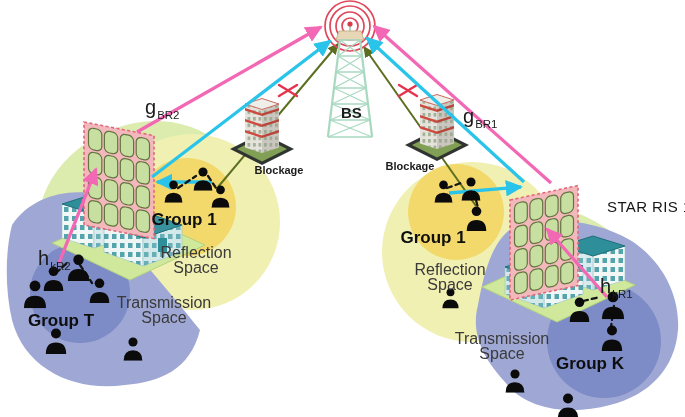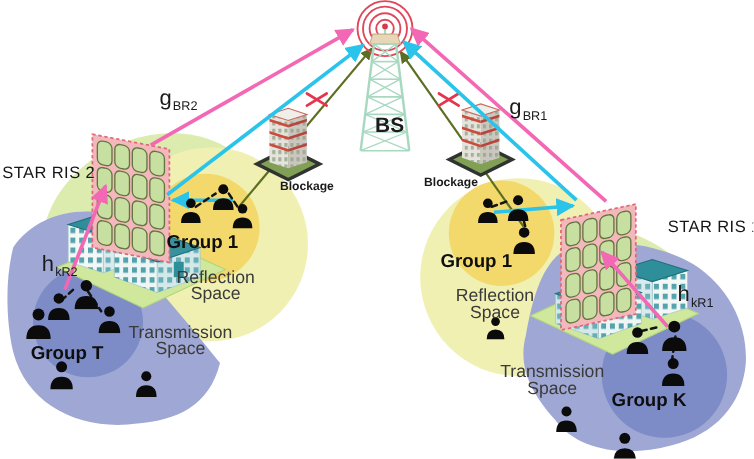--- a/index.html
+++ b/index.html
@@ -1,25 +1,25 @@
 <!DOCTYPE html>
 <html><head>
 <meta charset="utf-8">
 <style>
   html,body{margin:0;padding:0;background:#ffffff;}
   #stage{position:relative;width:685px;height:417px;background:#fff;overflow:hidden;
          font-family:"Liberation Sans",sans-serif;}
   #stage svg{position:absolute;left:0;top:0;}
   .lbl{position:absolute;color:#1b1b1b;white-space:nowrap;}
   .ris-lbl{font-size:15px;letter-spacing:.4px;color:#161616;}
-  .bs-lbl{font-weight:bold;font-size:19px;}
+  .bs-lbl{font-weight:bold;font-size:15px;}
   .blockage-lbl{font-weight:bold;font-size:11px;transform:translateX(-50%);}
   .group-lbl{font-weight:bold;font-size:17px;color:#0e0e0e;transform:translateX(-50%);}
   .space-lbl{font-size:16px;line-height:15px;color:#3a3a3a;text-align:center;transform:translateX(-50%);}
-  .ch-lbl{font-size:20px;color:#1b1b1b;}
+  .ch-lbl{font-size:20px;color:#1b1b1b;margin-top:18px;}
   .ch-lbl .sub{font-size:11.5px;position:relative;top:5px;left:1px;}
 </style>
 </head>
 <body>
 
 <div id="stage">
 
 <svg width="685" height="417" viewBox="0 0 685 417">
   <defs>
     <symbol id="person" viewBox="0 0 24 26">
@@ -222,36 +222,35 @@
         <use href="#person" x="122" y="337" width="22" height="23.826"></use>
         <use href="#person" x="568" y="297" width="23" height="24.909"></use>
         <use href="#person" x="600" y="291" width="26" height="28.157999999999998"></use>
         <use href="#person" x="600" y="325" width="24" height="25.991999999999997"></use>
         <use href="#person" x="504" y="369" width="22" height="23.826"></use>
         <use href="#person" x="556" y="393" width="24" height="25.991999999999997"></use>
         <use href="#person" x="441" y="288" width="19" height="20.576999999999998"></use>
       </g>
 </svg>
 
-<div class="lbl ris-lbl" style="left:2px;top:149px">STAR RIS 2</div>
 <div class="lbl ris-lbl" style="left:607px;top:198px">STAR RIS 1</div>
 <div class="lbl bs-lbl" style="left:341px;top:104px">BS</div>
 <div class="lbl blockage-lbl" style="left:279px;top:164px">Blockage</div>
 <div class="lbl blockage-lbl" style="left:410px;top:160px">Blockage</div>
 
 <div class="lbl ch-lbl" style="left:145px;top:78px">
   <span>g</span><span class="sub">BR2</span>
 </div>
 <div class="lbl ch-lbl" style="left:463px;top:87px">
   <span>g</span><span class="sub">BR1</span>
 </div>
 <div class="lbl ch-lbl" style="left:38px;top:229px">
   <span>h</span><span class="sub">kR2</span>
 </div>
-<div class="lbl ch-lbl" style="left:616px;top:257px">
+<div class="lbl ch-lbl" style="left:600px;top:257px">
   <span>h</span><span class="sub">kR1</span>
 </div>
 
 <div class="lbl group-lbl" style="left:184px;top:210px">Group 1</div>
 <div class="lbl group-lbl" style="left:433px;top:228px">Group 1</div>
 <div class="lbl group-lbl" style="left:61px;top:311px">Group T</div>
 <div class="lbl group-lbl" style="left:590px;top:354px">Group K</div>
 
 <div class="lbl space-lbl" style="left:196px;top:245px">
   <div>Reflection</div>

